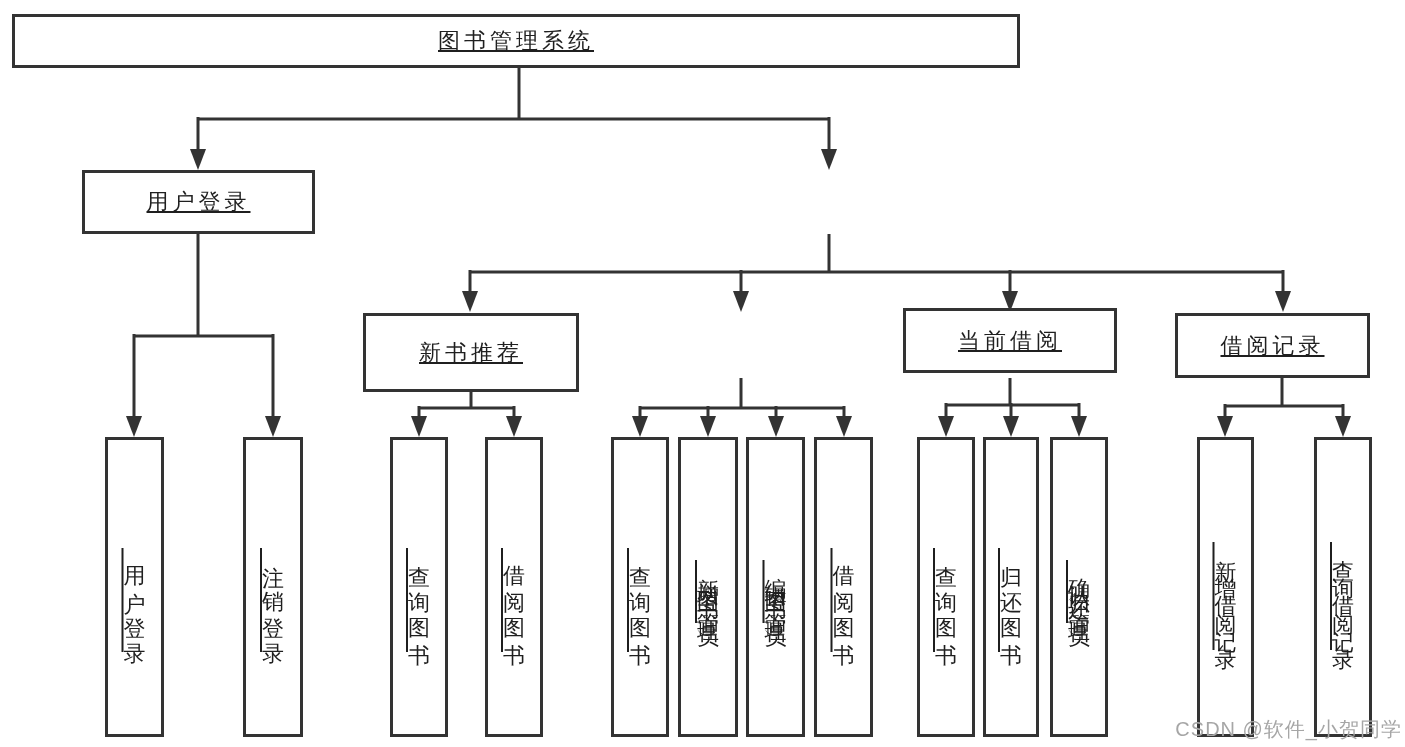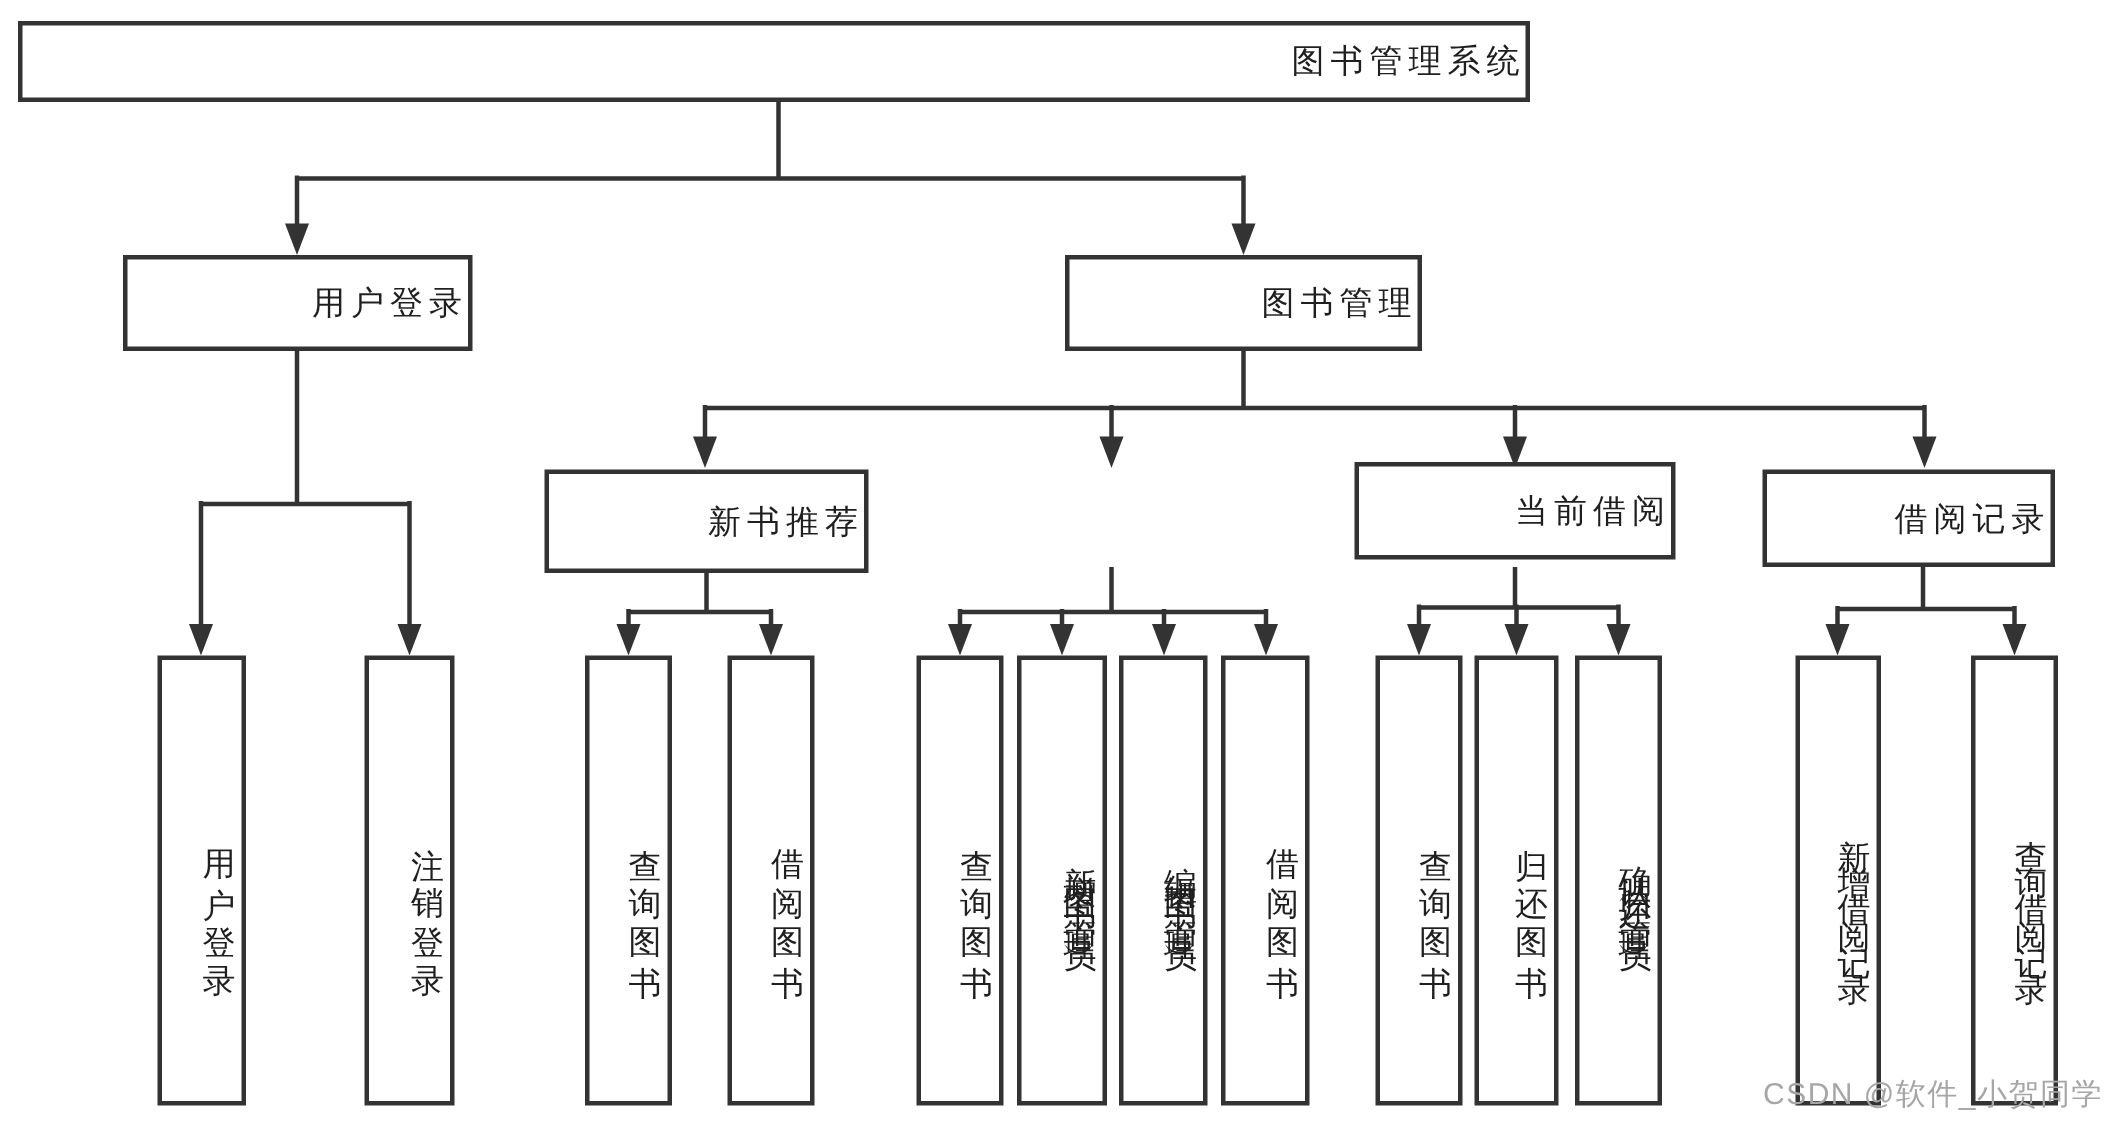--- a/index.html
+++ b/index.html
@@ -17,22 +17,23 @@
     overflow:hidden;
   }
   .stage svg{position:absolute;left:0;top:0;}
   svg .ln{stroke:var(--line);stroke-width:3;fill:none;}
   svg .tri{fill:var(--line);stroke:none;}
   .hbox,.vbox{
     position:absolute;
     box-sizing:border-box;
     border:3px solid var(--line);
     background:var(--bg);
-    display:flex;align-items:center;justify-content:flex-end;
+    display:flex;align-items:center;justify-content:center;
     color:var(--text);
+    text-decoration:underline;
   }
   .hbox span{
     font-size:22px;letter-spacing:4px;white-space:nowrap;
     color:var(--text);
   }
   .vbox span{
     writing-mode:vertical-rl;
     text-orientation:mixed;
     font-size:22px;
     color:var(--text);
@@ -118,25 +119,22 @@
     <path class="tri" d="M1335 416 L1351 416 L1343 437 Z"></path>
   </svg>
 
   <div class="hbox" style="left:12px;top:14px;width:1008px;height:54px">
     <span>图书管理系统</span>
   </div>
 
   <div class="hbox" style="left:82px;top:170px;width:233px;height:64px">
     <span>用户登录</span>
   </div>
-  <div class="hbox" style="left:710px;top:170px;width:238px;height:64px">
-    <span>图书管理</span>
-  </div>
 
-  <div class="hbox" style="left:363px;top:313px;width:216px;height:69px">
+  <div class="hbox" style="left:363px;top:313px;width:216px;height:79px">
     <span>新书推荐</span>
   </div>
   <div class="hbox" style="left:903px;top:308px;width:214px;height:65px">
     <span>当前借阅</span>
   </div>
   <div class="hbox" style="left:1175px;top:313px;width:195px;height:65px">
     <span>借阅记录</span>
   </div>
 
   <div class="vbox" style="left:105px;top:437px;width:59px;height:300px">

